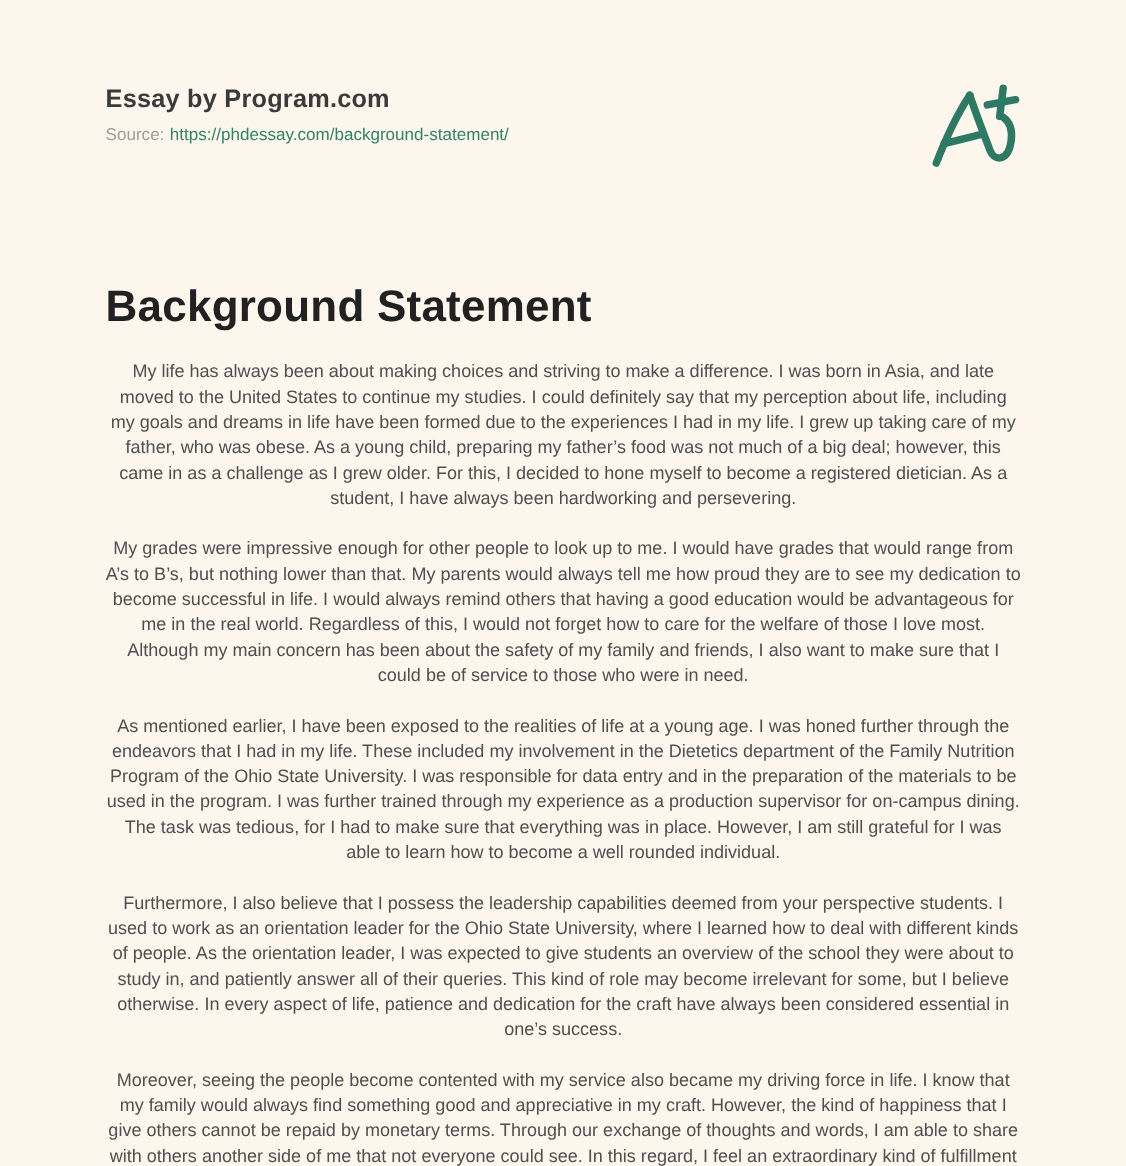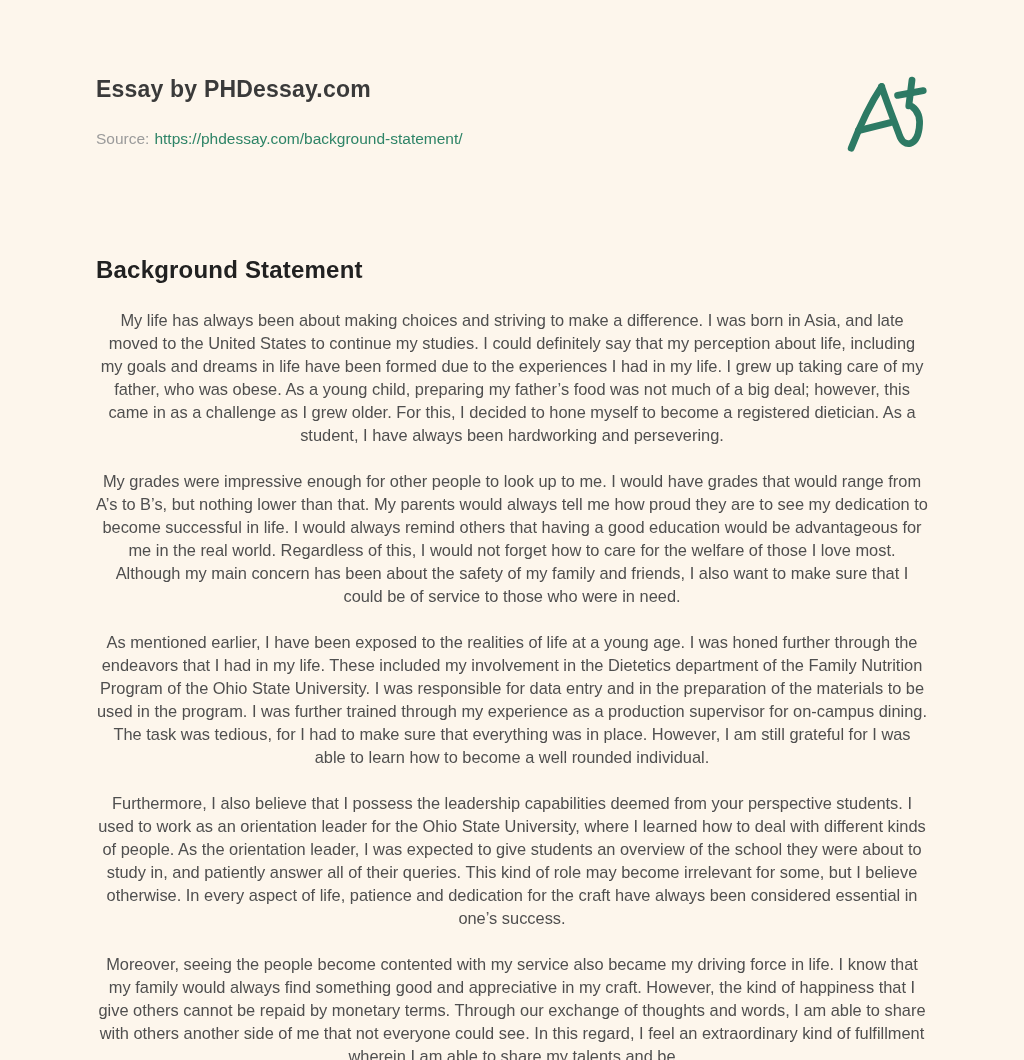--- a/index.html
+++ b/index.html
@@ -10,25 +10,25 @@
     overflow: hidden;
   }
   .page { padding: 76px 96px 0 96px; width: 1024px; }
   .header { display: flex; justify-content: space-between; align-items: flex-start; }
   .site-title {
     font-size: 23px;
     font-weight: 700;
     color: #3a3a3a;
     letter-spacing: 0.2px;
   }
-  .source-line { margin-top: 27px; font-size: 15.5px; color: #9b9b9b; }
+  .source-line { margin-top: 11px; font-size: 15.5px; color: #9b9b9b; }
   .source-link { color: #2e8467; text-decoration: none; margin-left: 5px; cursor: pointer; }
   .logo { margin-top: -6px; flex: 0 0 auto; }
   .essay-title {
-    font-size: 24px;
+    font-size: 40px;
     font-weight: 700;
     color: #212121;
     margin-top: 88px;
     letter-spacing: 0.2px;
   }
   .essay-body { margin-top: 25px; }
   .essay-body p {
     font-size: 16.4px;
     line-height: 23px;
     margin-bottom: 23px;
@@ -36,21 +36,21 @@
     text-align: center;
   }
 </style>
 </head>
 <body>
 
 <div class="page">
 
   <div class="header">
     <div class="header-left">
-      <h1 class="site-title">Essay by PHDessay.com</h1>
+      <h1 class="site-title">Essay by Program.com</h1>
       <div class="source-line">
         <span>Source:</span><a class="source-link" href="#">https://phdessay.com/background-statement/</a>
       </div>
     </div>
 
     <div class="logo">
       <svg width="88" height="94" viewBox="0 0 110 100" aria-hidden="true">
         <g stroke="#2d7a64" stroke-width="8.5" stroke-linecap="round" fill="none">
           <path d="M14,89 C26,58 38,33 52,12"></path>
           <path d="M52,12 C59,33 68,56 74,72 C80,90 96,86 99,64 C101,50 97,42 90,37"></path>

